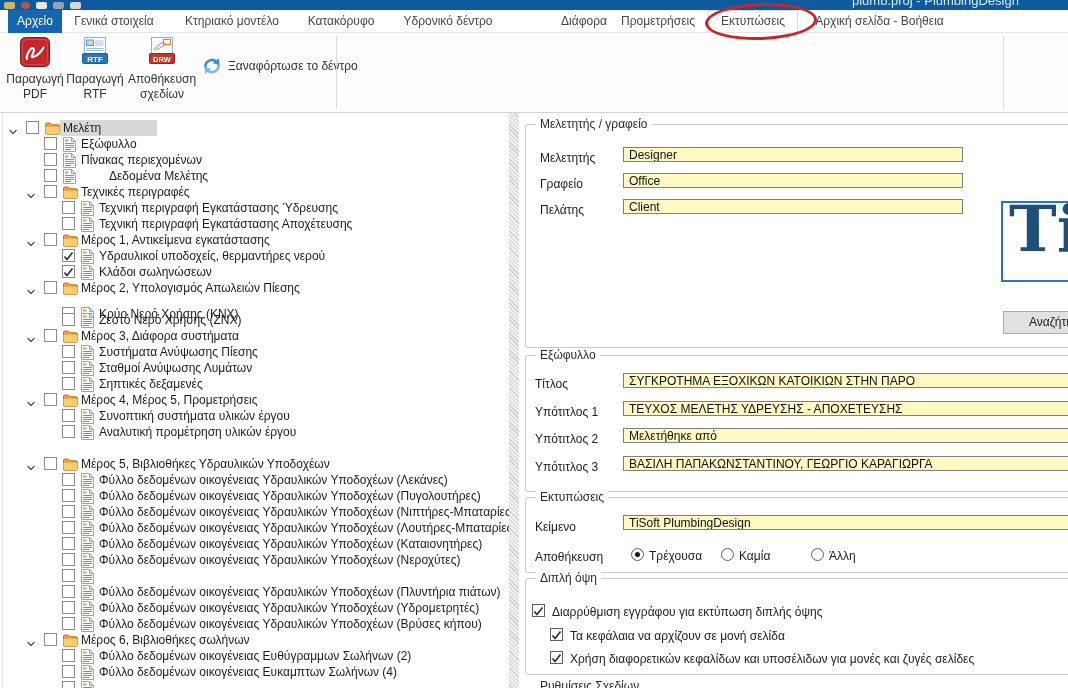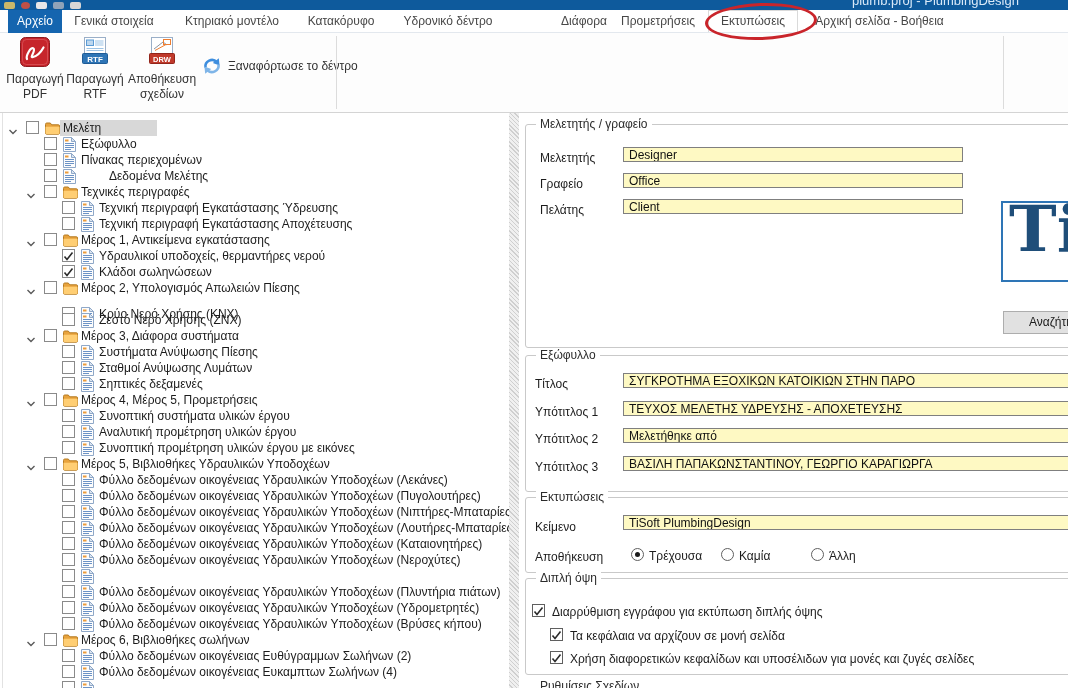--- a/index.html
+++ b/index.html
@@ -375,33 +375,20 @@
           <path d="M0.5 0.5 h8 l4 4 v10 h-12z" fill="#FDFDFD" stroke="#8FA8C8"></path>
           <path d="M8.5 0.5 l4 4 h-4z" fill="#DCE6F2" stroke="#8FA8C8"></path>
           <rect x="2" y="2.5" width="3.5" height="2" fill="#ED9C3A"></rect>
           <line x1="2" y1="6.5" x2="11" y2="6.5" stroke="#6C93C6"></line>
           <line x1="2" y1="8.5" x2="11" y2="8.5" stroke="#6C93C6"></line>
           <line x1="2" y1="10.5" x2="11" y2="10.5" stroke="#6C93C6"></line>
           <line x1="2" y1="12.5" x2="8" y2="12.5" stroke="#6C93C6"></line>
         </svg></span>
       <span class="tlb" style="left: 96px;">Αναλυτική προμέτρηση υλικών έργου</span>
     </div>
-    <div class="trow" style="top: 327px;">
-      <span class="tcb" style="left: 62px;"></span>
-      <span class="tico" style="left: 81px;"><svg width="13" height="15" viewBox="0 0 13 15">
-          <path d="M0.5 0.5 h8 l4 4 v10 h-12z" fill="#FDFDFD" stroke="#8FA8C8"></path>
-          <path d="M8.5 0.5 l4 4 h-4z" fill="#DCE6F2" stroke="#8FA8C8"></path>
-          <rect x="2" y="2.5" width="3.5" height="2" fill="#ED9C3A"></rect>
-          <line x1="2" y1="6.5" x2="11" y2="6.5" stroke="#6C93C6"></line>
-          <line x1="2" y1="8.5" x2="11" y2="8.5" stroke="#6C93C6"></line>
-          <line x1="2" y1="10.5" x2="11" y2="10.5" stroke="#6C93C6"></line>
-          <line x1="2" y1="12.5" x2="8" y2="12.5" stroke="#6C93C6"></line>
-        </svg></span>
-      <span class="tlb" style="left: 96px;">Συνοπτική προμέτρηση υλικών έργου με εικόνες</span>
-    </div>
     <div class="trow" style="top: 343px;">
       <span class="texp" style="left: 26px;"><svg width="10" height="10" viewBox="0 0 10 10">
           <polyline points="1.5,3 5,6.5 8.5,3" fill="none" stroke="#5A5A5A" stroke-width="1.4"></polyline>
         </svg></span>
       <span class="tcb" style="left: 44px;"></span>
       <span class="tico" style="left: 63px;"><svg width="15" height="13" viewBox="0 0 15 13">
           <path d="M0.5 2.5 q0-1.5 1.2-1.5 h3.6 l1.4 1.8 h6.8 q1 0 1 1.2 v7 q0 1.2-1.2 1.2 h-11.6 q-1.2 0-1.2-1.2z" fill="#E8A33D" stroke="#B57B22"></path>
           <path d="M0.5 4.8 h14 v6.2 q0 1-1.2 1 h-11.6 q-1.2 0-1.2-1z" fill="#FFCE73"></path>
         </svg></span>
       <span class="tlb" style="left: 78px;">Μέρος 5, Βιβλιοθήκες Υδραυλικών Υποδοχέων</span>

